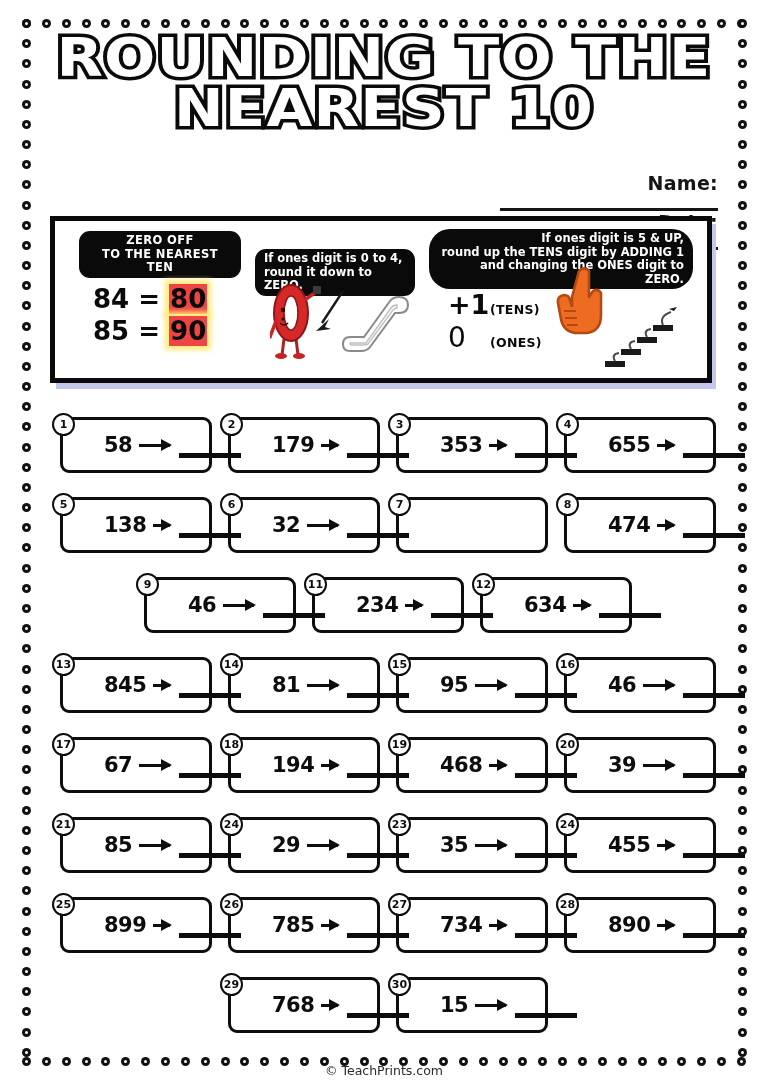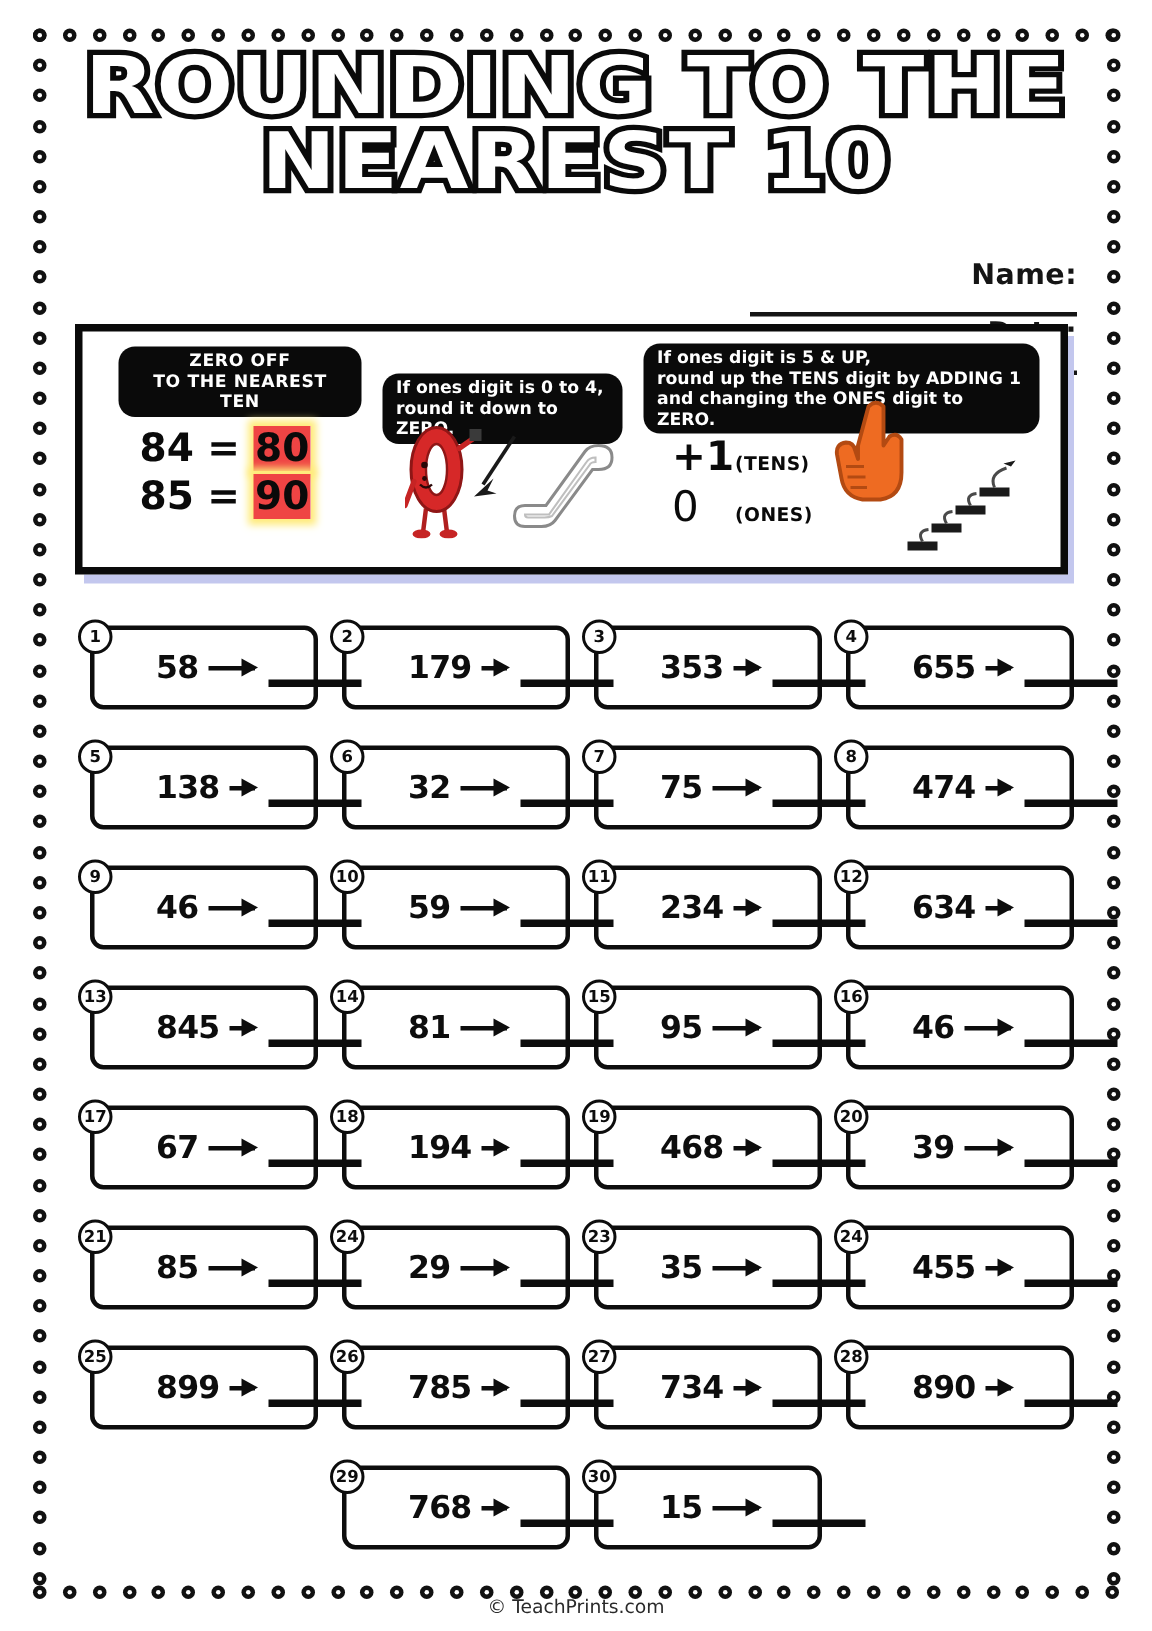--- a/index.html
+++ b/index.html
@@ -118,21 +118,21 @@
     font-family: "DejaVu Sans", sans-serif;
     text-align: center;
     padding: 3px 9px;
     line-height: 13.5px;
     font-size: 11.5px;
     font-weight: bold;
     white-space: pre-line;
   }
   .pill.p1 { left: 24px; top: 10px;  width: 162px; letter-spacing: 0.4px; }
   .pill.p2 { left: 200px; top: 28px; width: 160px; text-align: left; }
-  .pill.p3 { left: 374px; top: 8px;  width: 264px; text-align: left; }
+  .pill.p3 { left: 374px; top: 8px;  width: 264px; text-align: right; border-radius: 21px; }
 
   .examples {
     position: absolute;
     left: 38px; top: 62px;
     font-family: "DejaVu Sans", sans-serif;
     font-weight: bold;
     font-size: 26px;
     line-height: 32px;
     color: #0a0a0a;
     white-space: nowrap;
@@ -595,25 +595,20 @@
           <div class="badge">6</div>
           <div class="prob-inner">
             <span class="prob-num">32</span>
             <span class="arrow"></span>
             <span class="answer-line"></span>
           </div>
         </div>
         <div class="pcell">
           <div class="pbox"></div>
           <div class="badge">7</div>
-          <div class="prob-inner">
-            <span class="prob-num">75</span>
-            <span class="arrow"></span>
-            <span class="answer-line"></span>
-          </div>
         </div>
         <div class="pcell">
           <div class="pbox"></div>
           <div class="badge">8</div>
           <div class="prob-inner">
             <span class="prob-num">474</span>
             <span class="arrow"></span>
             <span class="answer-line"></span>
           </div>
         </div>
@@ -623,29 +618,20 @@
           <div class="pbox"></div>
           <div class="badge">9</div>
           <div class="prob-inner">
             <span class="prob-num">46</span>
             <span class="arrow"></span>
             <span class="answer-line"></span>
           </div>
         </div>
         <div class="pcell">
           <div class="pbox"></div>
-          <div class="badge">10</div>
-          <div class="prob-inner">
-            <span class="prob-num">59</span>
-            <span class="arrow"></span>
-            <span class="answer-line"></span>
-          </div>
-        </div>
-        <div class="pcell">
-          <div class="pbox"></div>
           <div class="badge">11</div>
           <div class="prob-inner">
             <span class="prob-num">234</span>
             <span class="arrow"></span>
             <span class="answer-line"></span>
           </div>
         </div>
         <div class="pcell">
           <div class="pbox"></div>
           <div class="badge">12</div>

